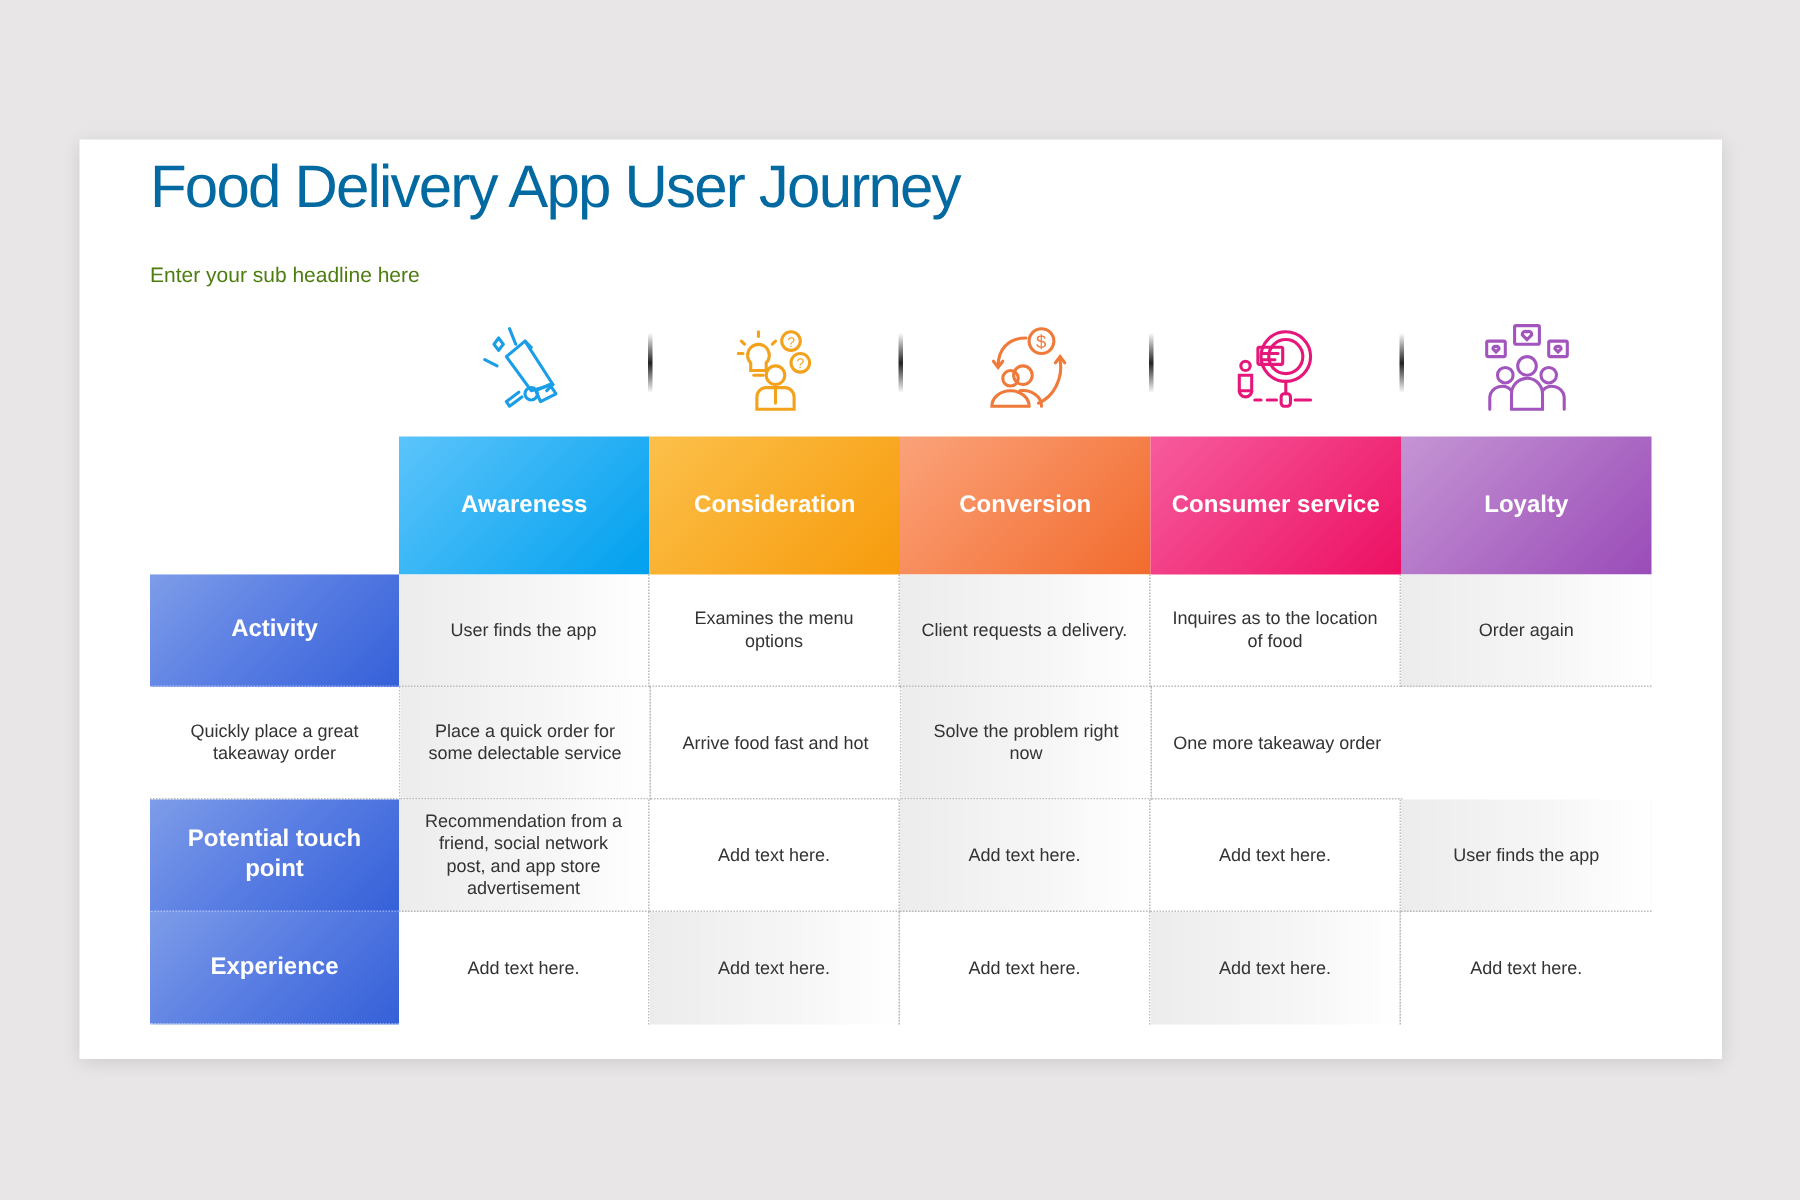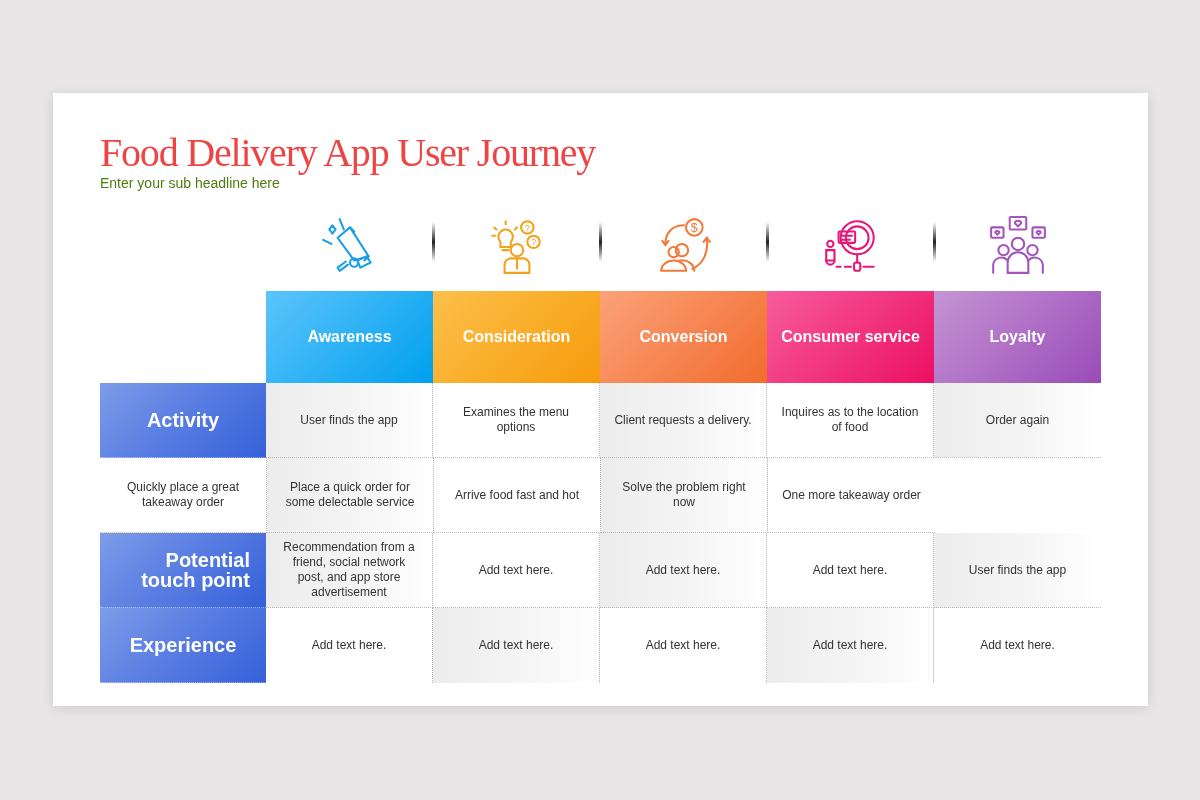--- a/index.html
+++ b/index.html
@@ -1,28 +1,28 @@
 <!DOCTYPE html>
 <html><head>
 <meta charset="utf-8">
 <style>
   * { box-sizing: border-box; margin: 0; padding: 0; }
   html, body { width: 1200px; height: 800px; }
   body { background: #e8e6e7; font-family: "Liberation Sans", sans-serif; position: relative; overflow: hidden; }
   .slide { position: absolute; left: 53px; top: 93px; width: 1095px; height: 613px; background: #fff; box-shadow: 0 2px 12px rgba(0,0,0,0.12); }
-  .title { position: absolute; left: 47px; top: 36px; font-size: 40px; color: #ef4444; font-family: Liberation Serif, serif; font-weight: normal; letter-spacing: -1.2px; }
+  .title { position: absolute; left: 47px; top: 10px; font-size: 40px; color: #0369a1; font-family: Liberation Sans, sans-serif; font-weight: normal; letter-spacing: -1.2px; }
   .subtitle { position: absolute; left: 47px; top: 82px; font-size: 14px; color: #4d7c0f; }
   .icons { position: absolute; left: 213px; top: 115px; width: 835px; height: 75px; display: flex; }
   .icon-cell { width: 167px; height: 75px; display: flex; align-items: center; justify-content: center; position: relative; }
   .sep { position: absolute; right: -2px; top: 14px; width: 3px; height: 40px; background: linear-gradient(to bottom, rgba(0,0,0,0), #222 50%, rgba(0,0,0,0)); }
   .grid { position: absolute; left: 47px; top: 198px; }
   .hdr-row { display: flex; margin-left: 166px; }
   .hdr { width: 167px; height: 92px; color: #fff; font-weight: bold; font-size: 16px; display: flex; align-items: center; justify-content: center; }
   .row { display: flex; height: 75px; }
-  .rowlabel { width: 166px; height: 75px; color: #fff; font-weight: bold; font-size: 20px; display: flex; align-items: center; justify-content: center; text-align: right; line-height: 20px; padding: 0 16px; background: linear-gradient(135deg, #7d9ce8 0%, #5b7fe3 45%, #3560d8 100%); border-bottom: 1px dotted rgba(255,255,255,0.35); }
+  .rowlabel { width: 166px; height: 75px; color: #fff; font-weight: bold; font-size: 16px; display: flex; align-items: center; justify-content: center; text-align: center; line-height: 20px; padding: 0 16px; background: linear-gradient(135deg, #7d9ce8 0%, #5b7fe3 45%, #3560d8 100%); border-bottom: 1px dotted rgba(255,255,255,0.35); }
   .cell { width: 167px; height: 75px; font-size: 12px; color: #333; display: flex; align-items: center; justify-content: center; text-align: center; line-height: 15px; padding: 0 12px; border-right: 1px dotted #bbb; border-bottom: 1px dotted #bbb; }
   .cell:last-child { border-right: none; }
   .row:last-child .cell { border-bottom: none; }
   .shade { background: linear-gradient(90deg, #ececec 0%, #f6f6f6 60%, #ffffff 100%); }
 </style>
 </head>
 <body>
 
 <div class="slide">
   <h1 class="title">Food Delivery App User Journey</h1>

